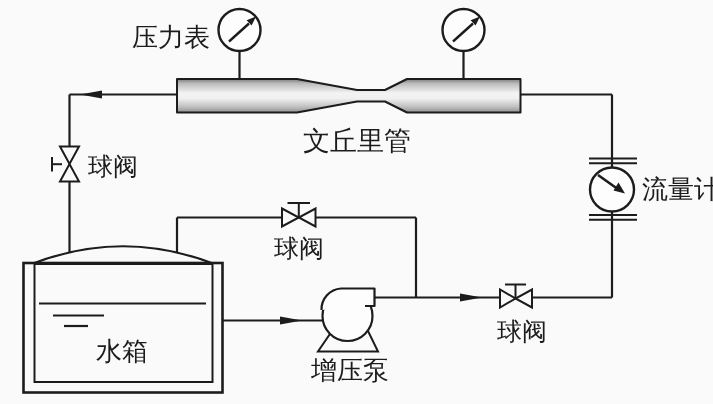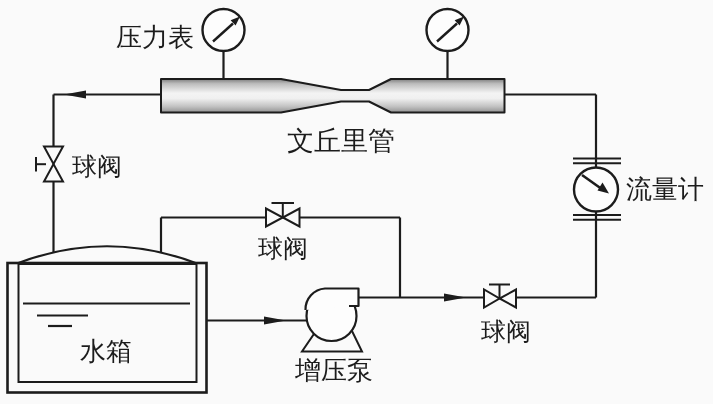--- a/index.html
+++ b/index.html
@@ -2,21 +2,21 @@
 <html><head>
 <meta charset="utf-8">
 <style>
   html, body { margin: 0; padding: 0; }
   body {
     width: 713px; height: 404px;
     background: #fafafa;
     font-family: "Liberation Serif", "DejaVu Serif", serif;
     overflow: hidden;
   }
-  .canvas { position: relative; width: 680px; height: 404px; }
+  .canvas { position: relative; width: 680px; height: 404px; margin-left: 16px; }
   svg { display: block; }
   text {
     fill: #1c1c1c;
     font-family: "Liberation Serif", "DejaVu Serif", serif;
   }
 </style>
 </head>
 <body>
 
 <div class="canvas">

